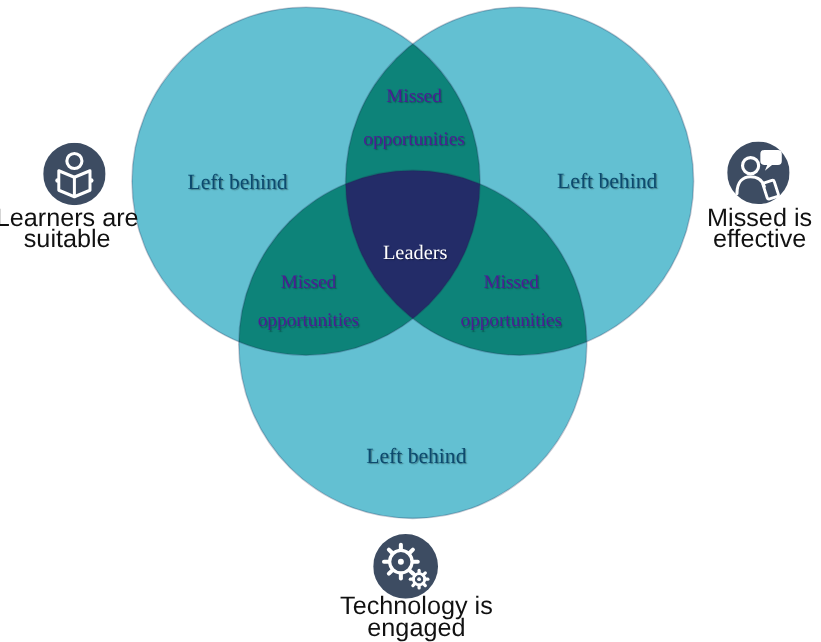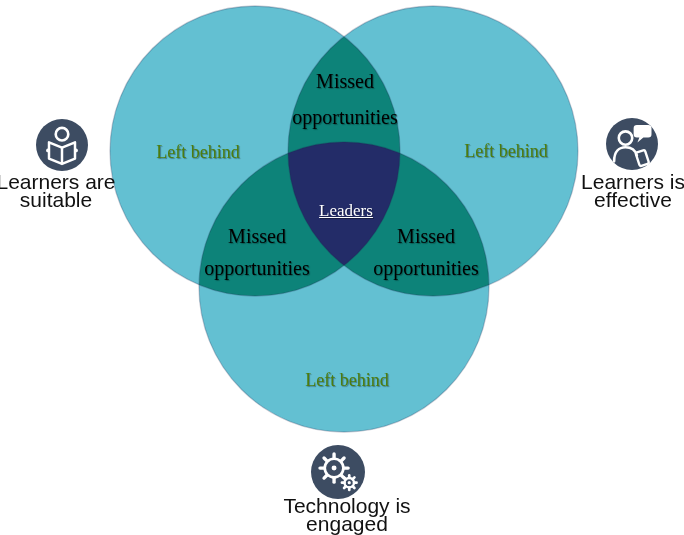--- a/index.html
+++ b/index.html
@@ -7,33 +7,32 @@
     position:relative;
     width:684px;height:535px;
     background:#ffffff;
     overflow:hidden;
     font-family:"Liberation Sans", sans-serif;
   }
   #venn-svg{position:absolute;left:0;top:0;}
   .abs{position:absolute;transform:translate(-50%,-50%);white-space:nowrap;}
   .venn-label{
     font-family:"Liberation Serif","DejaVu Serif",serif;
-    font-size:18px;color:#4d7c0f;
+    font-size:18px;color:#0c4a6e;
     text-shadow:1px 1px 1px rgba(0,0,0,0.35);
   }
   .overlap-label{
     font-family:"Liberation Serif","DejaVu Serif",serif;
-    font-size:20px;color:#000000;
+    font-size:16px;color:#4c1d95;
     text-shadow:1px 1px 1px rgba(0,0,0,0.30);
   }
   .center-label{
     font-family:"Liberation Serif","DejaVu Serif",serif;
     font-size:17px;color:#ffffff;
     text-shadow:1px 1px 1px rgba(0,0,0,0.35);
-    text-decoration:underline;
   }
   .caption{
     font-size:21px;color:#111111;line-height:18px;text-align:center;
   }
   .icon-badge{position:absolute;transform:translate(-50%,-50%);}
 </style>
 </head>
 <body>
 
 <div id="stage">
@@ -104,21 +103,21 @@
 
   <svg class="icon-badge" style="left:632px;top:144px;" width="52" height="52" viewBox="0 0 48 48">
     <circle cx="24" cy="24" r="24" fill="#3d4c62"></circle>
     <circle cx="18" cy="18.5" r="6.2" fill="none" stroke="#ffffff" stroke-width="2.4"></circle>
     <path d="M7.5 40 C7.5 30.5 12.5 27 18 27 C23 27 27 29.5 28.5 34.5" fill="none" stroke="#ffffff" stroke-width="2.4" stroke-linecap="round"></path>
     <path d="M28.5 6.5 h10.5 a3 3 0 0 1 3 3 v5.5 a3 3 0 0 1 -3 3 h-4.5 l-5.5 4.5 l1.8 -4.5 h-2.3 a3 3 0 0 1 -3 -3 v-5.5 a3 3 0 0 1 3 -3 Z" fill="#ffffff"></path>
     <g transform="rotate(-18 33.5 37)">
       <rect x="29" y="30.5" width="9" height="13" rx="1.5" fill="none" stroke="#ffffff" stroke-width="2.2"></rect>
     </g>
   </svg>
-  <div class="abs caption" style="left:633px;top:182px;">Learners is</div>
+  <div class="abs caption" style="left:633px;top:182px;">Missed is</div>
   <div class="abs caption em" style="left:633px;top:200px;">effective</div>
 
   <svg class="icon-badge" style="left:338px;top:472px;" width="54" height="54" viewBox="0 0 48 48">
     <circle cx="24" cy="24" r="24" fill="#3d4c62"></circle>
 
     <g stroke="#ffffff" stroke-width="3" stroke-linecap="round">
       <line x1="29.5" y1="20.5" x2="33" y2="20.5"></line>
       <line x1="26.9" y1="26.9" x2="29.4" y2="29.4"></line>
       <line x1="20.5" y1="29.5" x2="20.5" y2="33"></line>
       <line x1="14.1" y1="26.9" x2="11.6" y2="29.4"></line>

